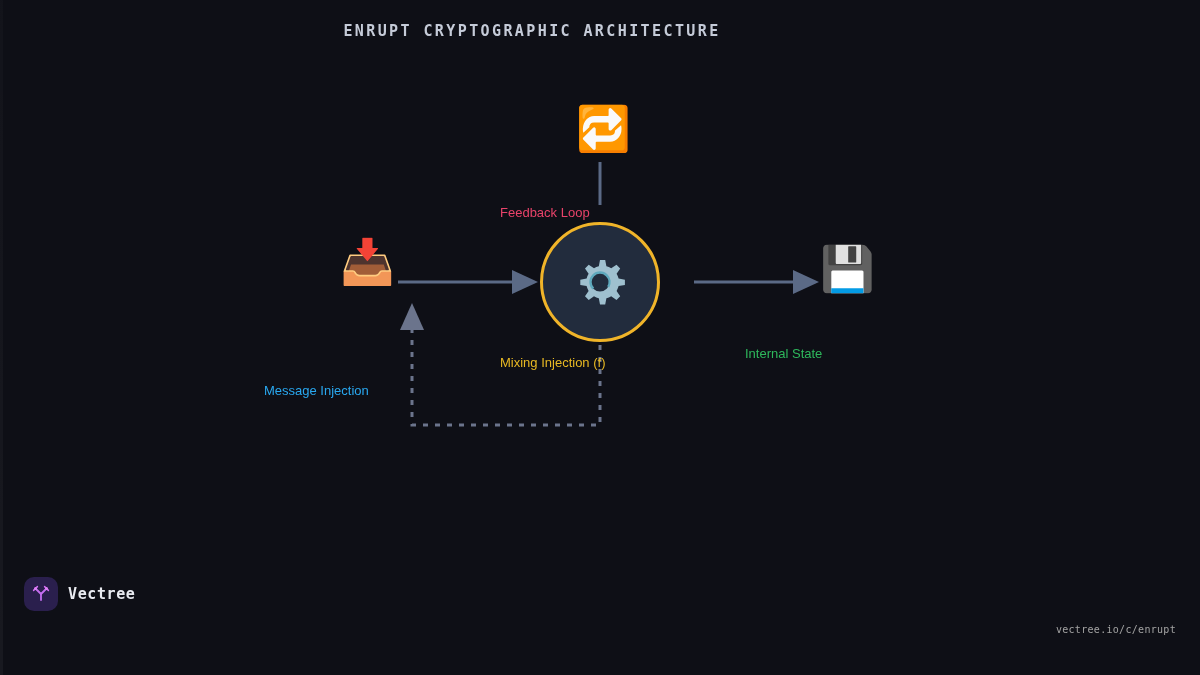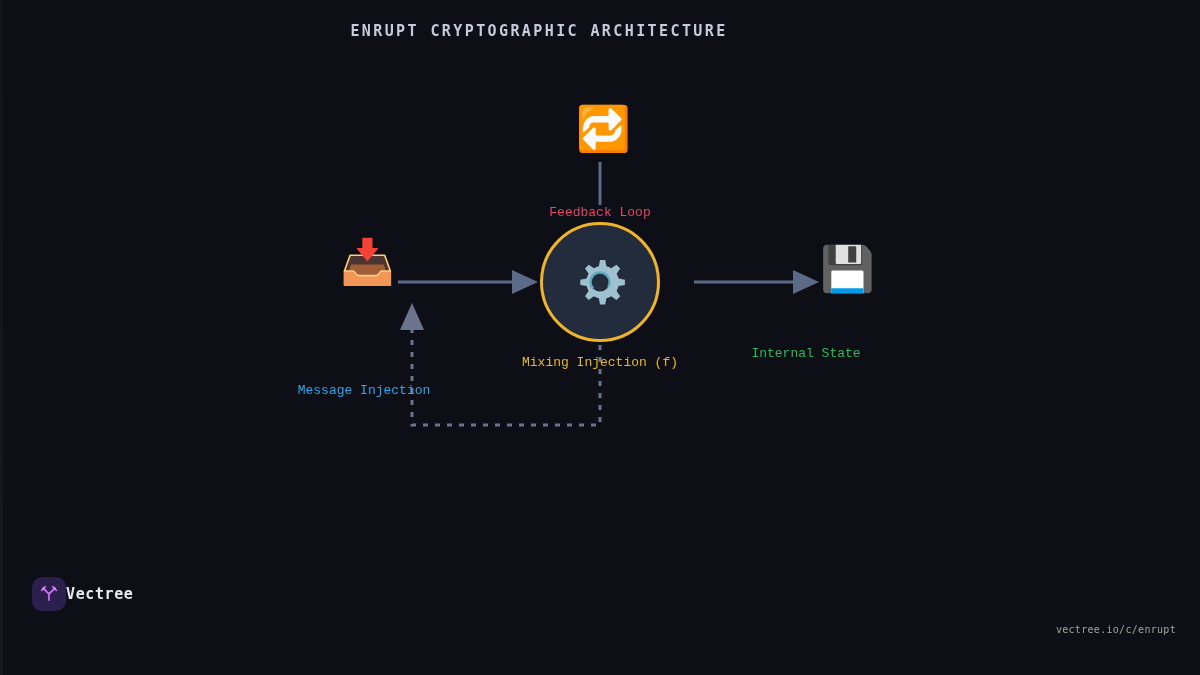--- a/index.html
+++ b/index.html
@@ -12,21 +12,21 @@
   #stage { position:relative; width:1200px; height:675px; background:#0e0f16; }
 
   
   .edge-strip {
     position:absolute; left:0; top:0; width:3px; height:675px;
     background:linear-gradient(180deg, rgba(255,255,255,0.018), rgba(255,255,255,0.045));
   }
 
   
   .diagram-title {
-    position:absolute; left:11px; top:22px; width:1056px;
+    position:absolute; left:4px; top:22px; width:1056px;
     text-align:center;
     font-family:"DejaVu Sans Mono","Liberation Mono",monospace;
     font-size:15px; font-weight:700;
     letter-spacing:2.4px;
     color:#c5cbd8;
   }
 
   
   #edges { position:absolute; left:0; top:0; width:1200px; height:675px; }
 
@@ -54,30 +54,30 @@
     position:absolute; left:0; top:0; width:114px; height:114px;
     display:flex; align-items:center; justify-content:center;
     font-family:"DejaVu Sans", sans-serif;
     font-size:52px; line-height:1;
     color:#9fc0cf;
   }
 
   
   .node-label {
     position:absolute;
-    font-family:Liberation Mono, monospace;
+    font-family:Liberation Sans, sans-serif;
     font-size:13px;
-    text-align:center;
+    text-align:left;
     white-space:nowrap;
   }
 
   
   .brand-row {
-    position:absolute; left:32px; top:577px;
-    display:flex; align-items:center; gap:0;
+    position:absolute; left:24px; top:577px;
+    display:flex; align-items:center; gap:10px;
   }
   .brand-logo {
     width:34px; height:34px; border-radius:10px;
     background:#2a1f4d;
     position:relative;
     display:flex; align-items:center; justify-content:center;
   }
   .brand-name {
     font-family:"DejaVu Sans Mono","Liberation Mono",monospace;
     font-size:15px; font-weight:700; color:#e8eaf0;
@@ -155,21 +155,21 @@
         <circle cx="28" cy="28" r="9.5" fill="none" stroke="#5fa9bd" stroke-width="2.4" stroke-dasharray="42 18" transform="rotate(135 28 28)"></circle>
         <circle cx="28" cy="28" r="4.6" fill="#222c3d"></circle>
       </svg>
     </div>
   </div>
   <div class="node-label" style="left:500px; top:355px; width:200px; color:#e8b923;">Mixing Injection (f)</div>
 
   <div class="node" style="left:820px; top:247px; width:48px; height:48px;">
     <div class="glyph-emoji" style="left:0; top:0; width:48px; height:48px; font-size:44px;">💾</div>
   </div>
-  <div class="node-label" style="left:706px; top:346px; width:200px; color:#2eb85c;">Internal State</div>
+  <div class="node-label" style="left:745px; top:346px; width:200px; color:#2eb85c;">Internal State</div>
 
   <div class="brand-row">
     <div class="brand-logo">
       <svg width="22" height="22" viewBox="0 0 22 22">
         <path d="M11,17 L11,11" stroke="#c46ef0" stroke-width="1.8" fill="none" stroke-linecap="round"></path>
         <path d="M11,11 L5.5,5.5 M11,11 L16.5,5.5" stroke="#c46ef0" stroke-width="1.8" fill="none" stroke-linecap="round"></path>
         <path d="M5.5,5.5 L3.6,7.4 M5.5,5.5 L7.4,3.6" stroke="#d46ff5" stroke-width="1.5" fill="none" stroke-linecap="round"></path>
         <path d="M16.5,5.5 L18.4,7.4 M16.5,5.5 L14.6,3.6" stroke="#d46ff5" stroke-width="1.5" fill="none" stroke-linecap="round"></path>
         <circle cx="5.5" cy="5.5" r="1.5" fill="#e07ff8"></circle>
         <circle cx="16.5" cy="5.5" r="1.5" fill="#e07ff8"></circle>

